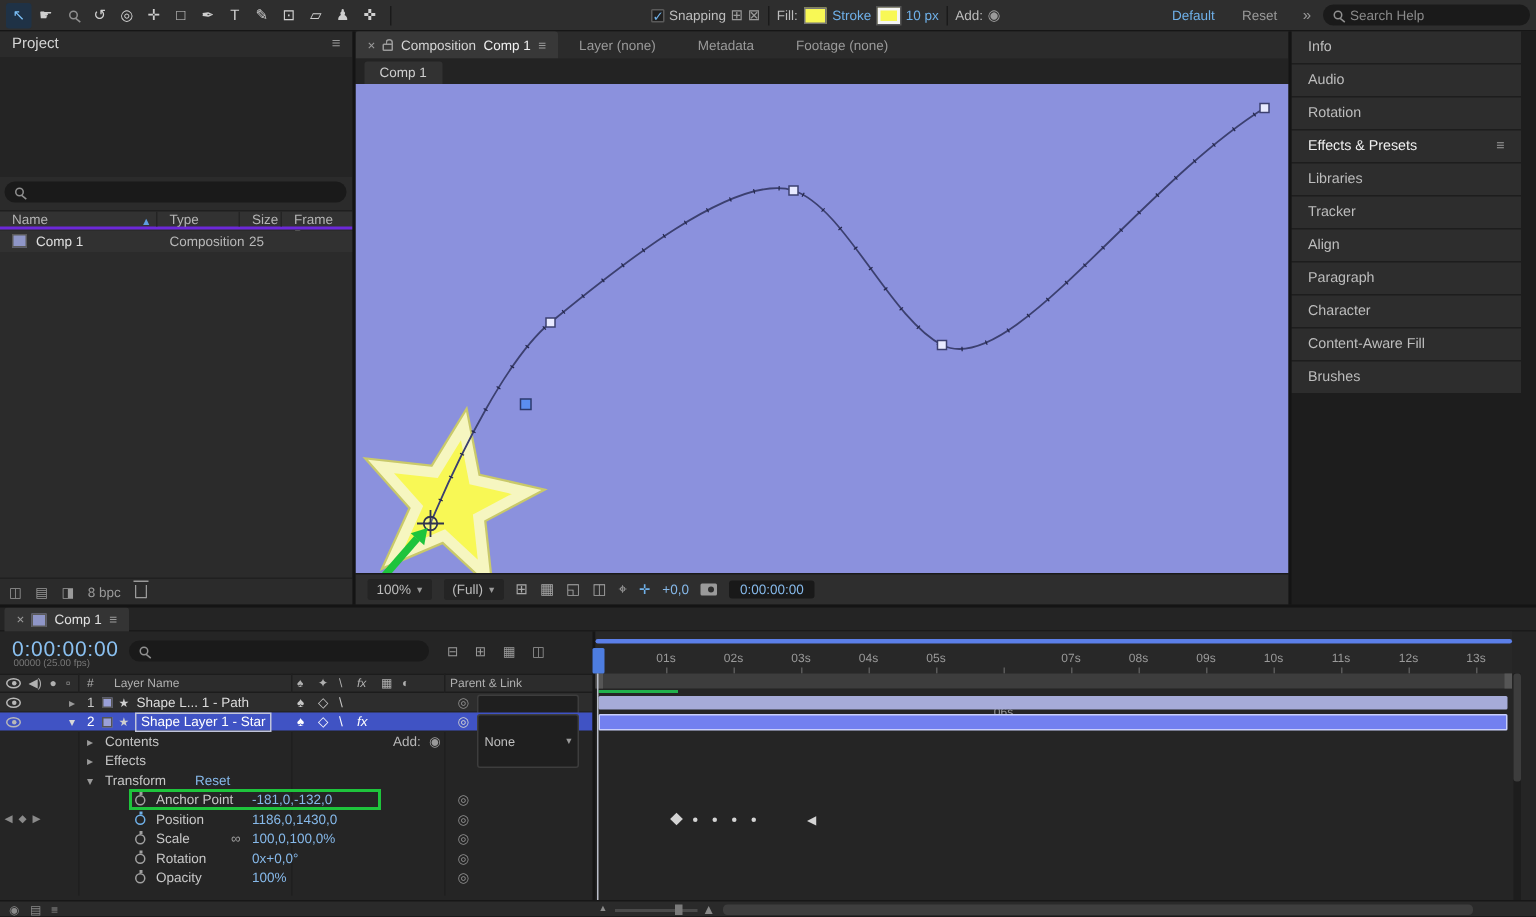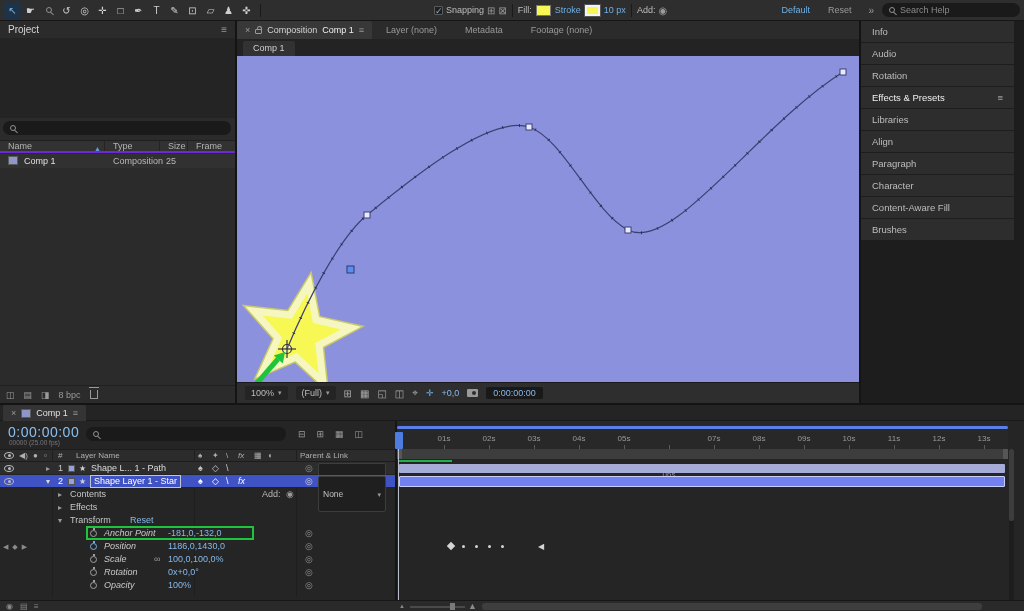--- a/index.html
+++ b/index.html
@@ -121,21 +121,21 @@
   .lrow span,.grow span,.trow span,.lrow i{position:absolute;}
   .lrow{background:#2d2d2d;border-bottom:1px solid #242424;}
   .lrow.selected{background:var(--rowsel);color:#fff;}
   .chip{width:7px;height:7px;background:#9aa0d8;border:1px solid #555;top:3px;}
   .star-ic{font-size:8px;color:#cfcfcf;}
   .name-box{border:1px solid #c0c4da;padding:0 3px;line-height:11px;top:0;color:#fff;}
   .sw{width:7px;height:7px;border:1px solid #a0a0a0;border-radius:50%;position:absolute;top:3px;}
   .sw::before{content:"";position:absolute;top:-3px;left:2px;width:2px;height:2px;background:#a0a0a0;}
   .sw.on{border-color:var(--accent);}
   .sw.on::before{background:var(--accent);}
-  .plabel{left:104px;color:#c8c8c8;font-style:italic;}
+  .plabel{left:104px;color:#c8c8c8;}
   .pvalue{left:168px;color:var(--val);}
   .pick{left:305px;color:#8f8f8f;font-size:9px;}
   .pdrop{position:absolute;left:318px;top:1px;width:68px;height:11px;background:#1f1f1f;
          border:1px solid #3d3d3d;border-radius:2px;display:flex;align-items:center;
          justify-content:space-between;padding:17px 4px;color:#c0c0c0;font-size:8.5px;line-height:9px;}
   .exp{color:#9a9a9a;font-size:8px;}
   #green-box{position:absolute;left:86px;top:121px;width:168px;height:14px;
              border:2px solid var(--green);}
   .kfnav{left:3px;color:#8a8a8a;font-size:7px;letter-spacing:1px;}
 
@@ -338,20 +338,23 @@
         <span>Rotation</span>
       </div>
       <div class="rp-item active">
         <span>Effects &amp; Presets</span>
         <span class="menu-glyph">≡</span>
       </div>
       <div class="rp-item">
         <span>Libraries</span>
       </div>
       <div class="rp-item">
+        <span>Tracker</span>
+      </div>
+      <div class="rp-item">
         <span>Align</span>
       </div>
       <div class="rp-item">
         <span>Paragraph</span>
       </div>
       <div class="rp-item">
         <span>Character</span>
       </div>
       <div class="rp-item">
         <span>Content-Aware Fill</span>

